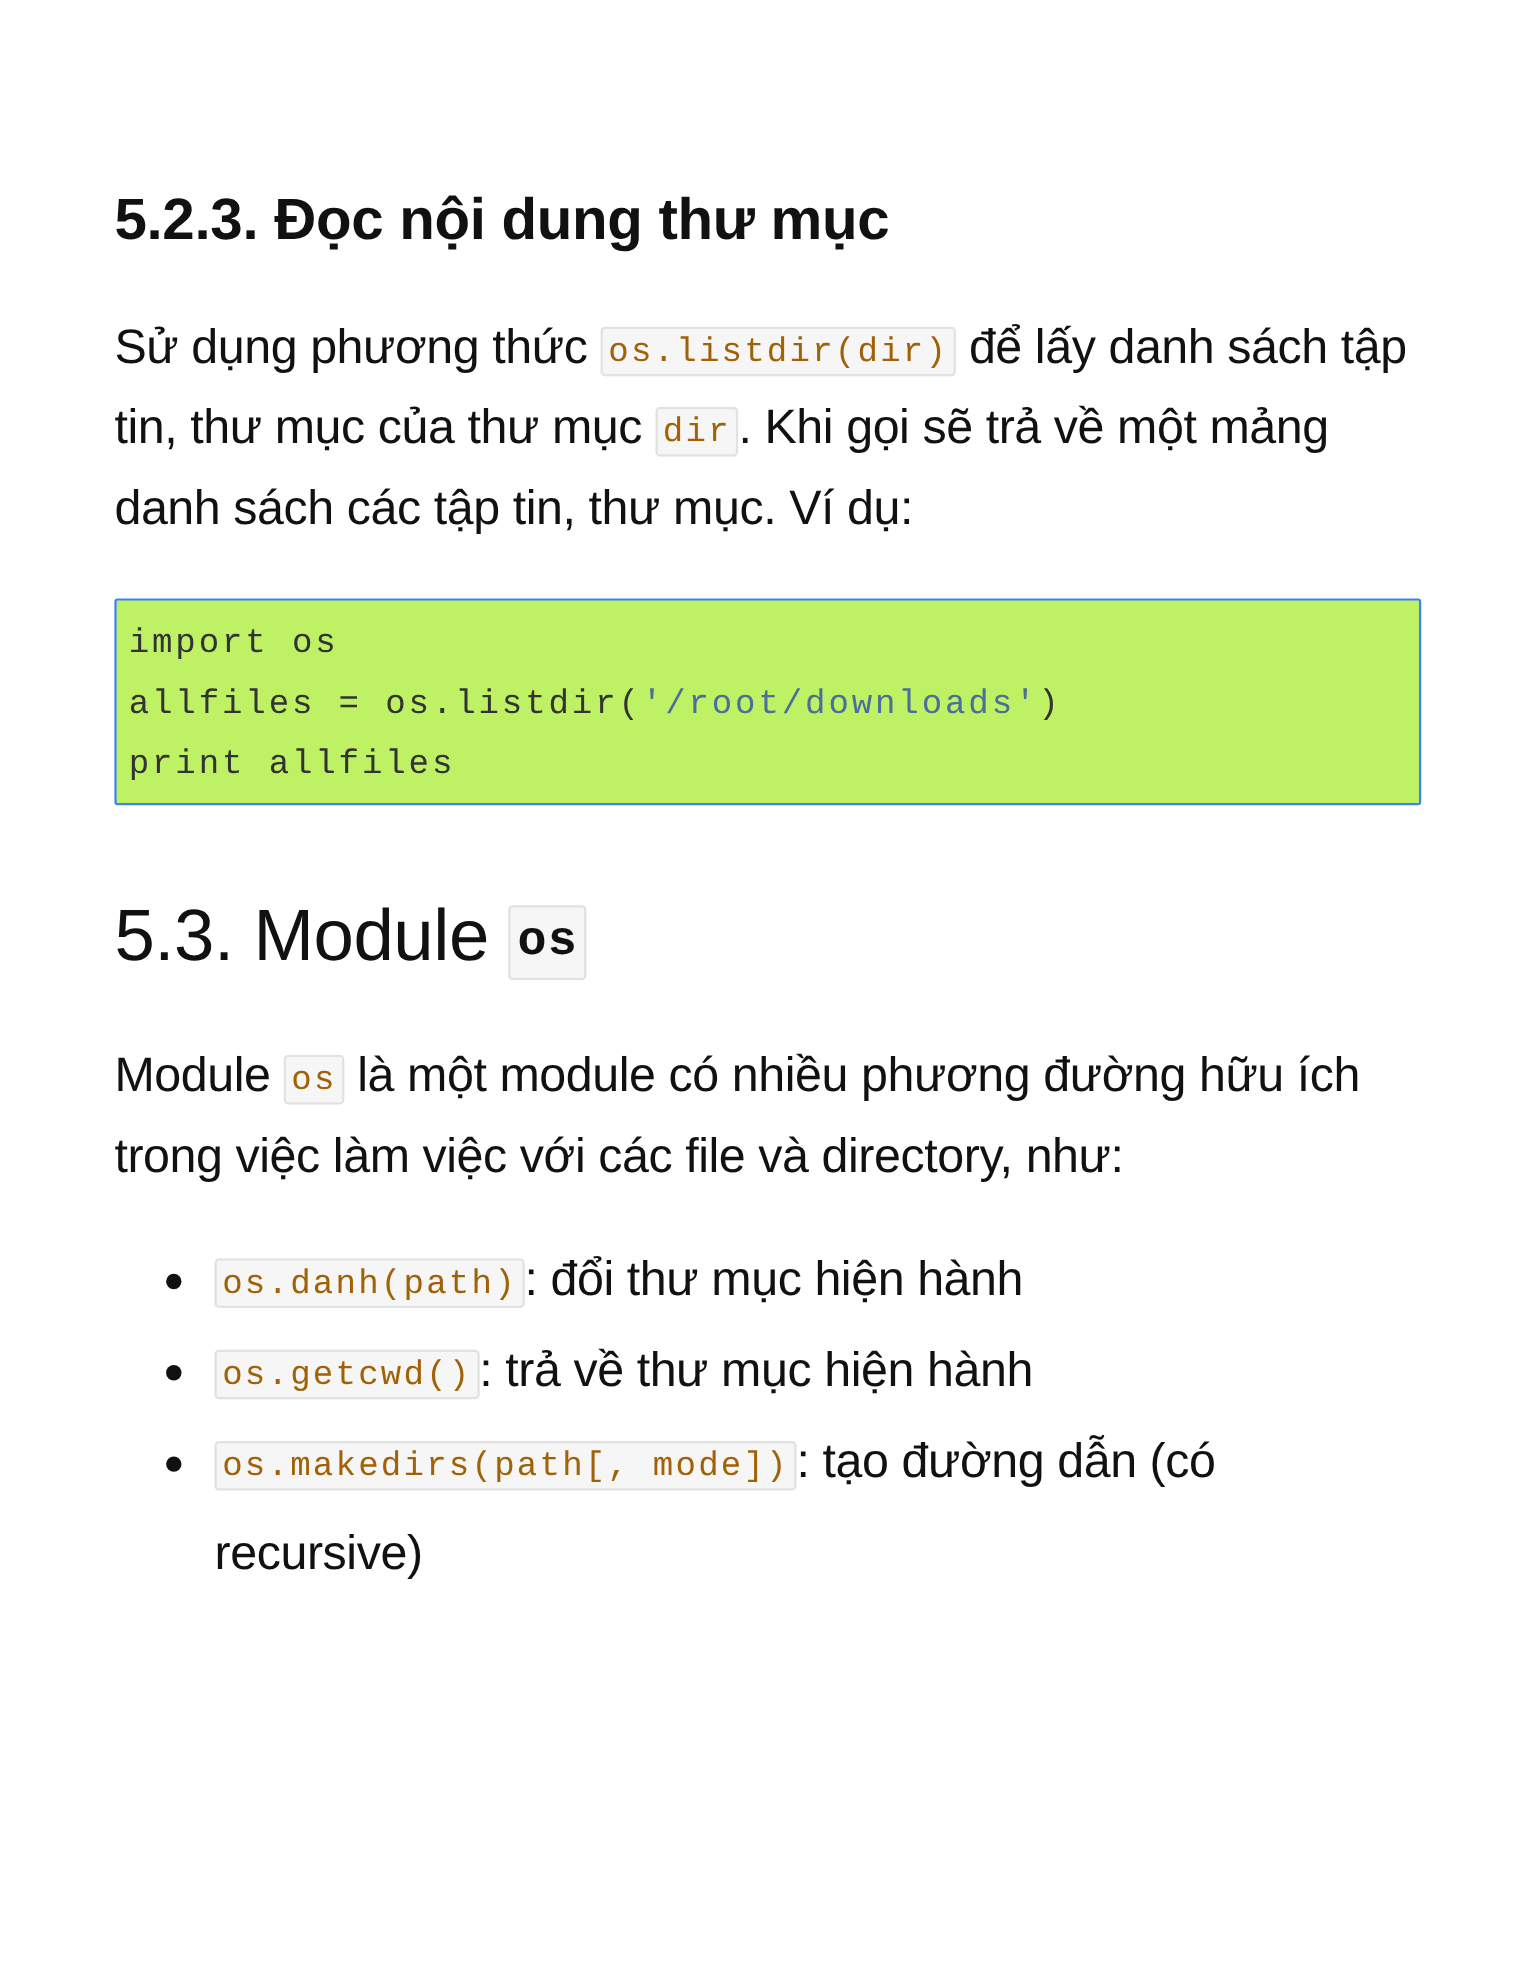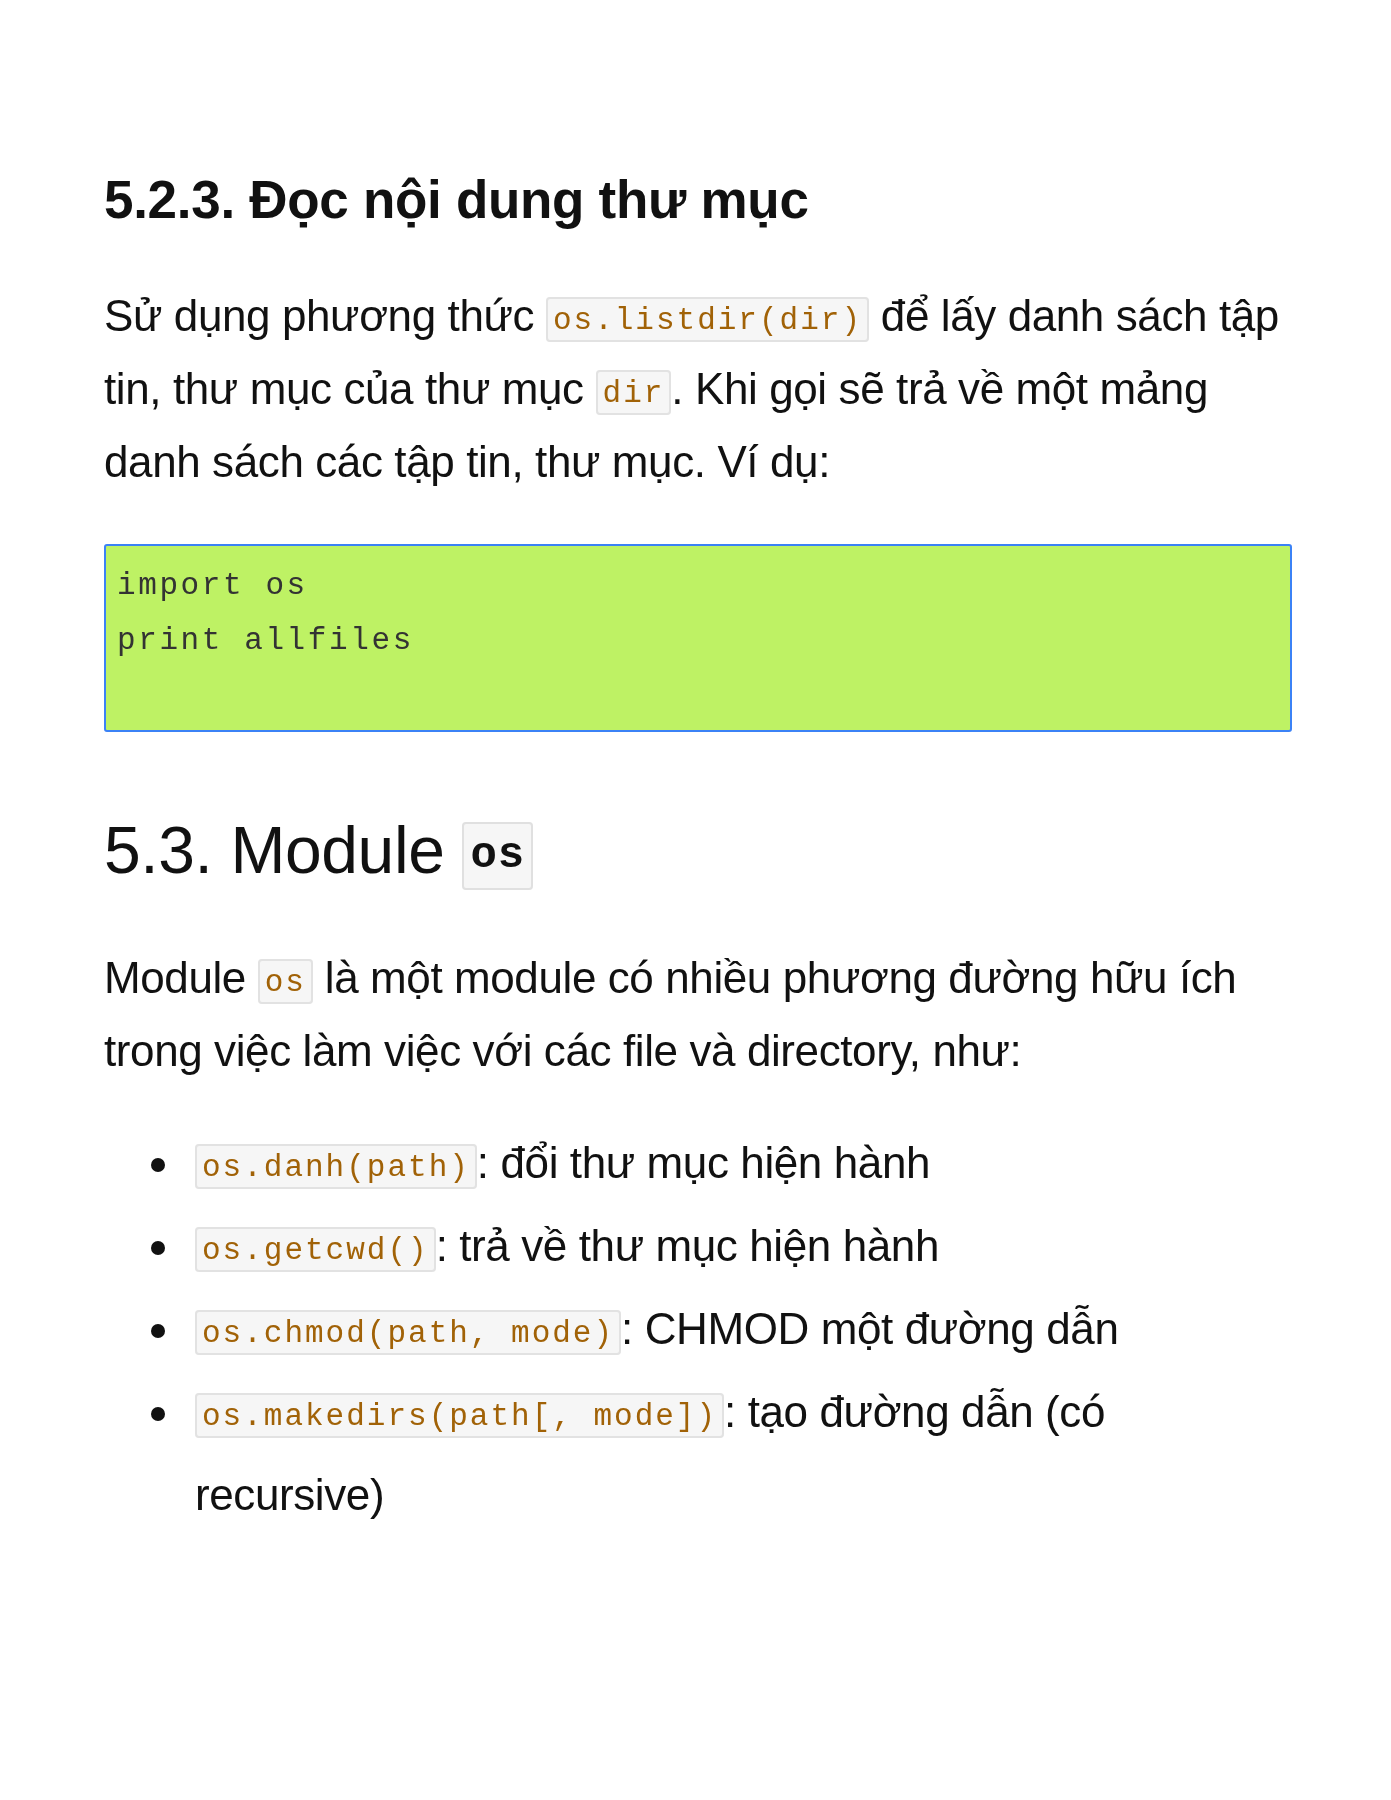--- a/index.html
+++ b/index.html
@@ -126,26 +126,25 @@
 </style>
 </head>
 <body>
 
 <div class="page">
 
   <h3 class="section-sub">5.2.3. Đọc nội dung thư mục</h3>
 
   <p class="para para1"><span>Sử dụng phương thức </span><code class="inline">os.listdir(dir)</code><span> để lấy danh sách tập tin, thư mục của thư mục </span><code class="inline">dir</code><span>. Khi gọi sẽ trả về một mảng danh sách các tập tin, thư mục. Ví dụ:</span></p>
 
-  <div class="codeblock"><span class="line">import os</span><span class="line">print allfiles</span></div>
+  <div class="codeblock"><span class="line">import os</span><span class="line"><span>allfiles = os.listdir(</span><span class="str">'/root/downloads'</span><span>)</span></span><span class="line">print allfiles</span></div>
 
   <h2 class="section"><span>5.3. Module </span><code class="heading-code">os</code></h2>
 
   <p class="para para2"><span>Module </span><code class="inline">os</code><span> là một module có nhiều phương đường hữu ích trong việc làm việc với các file và directory, như:</span></p>
 
   <ul class="methods">
     <li><span class="bullet"></span><code class="inline">os.danh(path)</code><span>: đổi thư mục hiện hành</span></li>
     <li><span class="bullet"></span><code class="inline">os.getcwd()</code><span>: trả về thư mục hiện hành</span></li>
-    <li><span class="bullet"></span><code class="inline">os.chmod(path, mode)</code><span>: CHMOD một đường dẫn</span></li>
     <li><span class="bullet"></span><code class="inline">os.makedirs(path[, mode])</code><span>: tạo đường dẫn (có recursive)</span></li>
   </ul>
 
 </div>
 
 </body></html>

